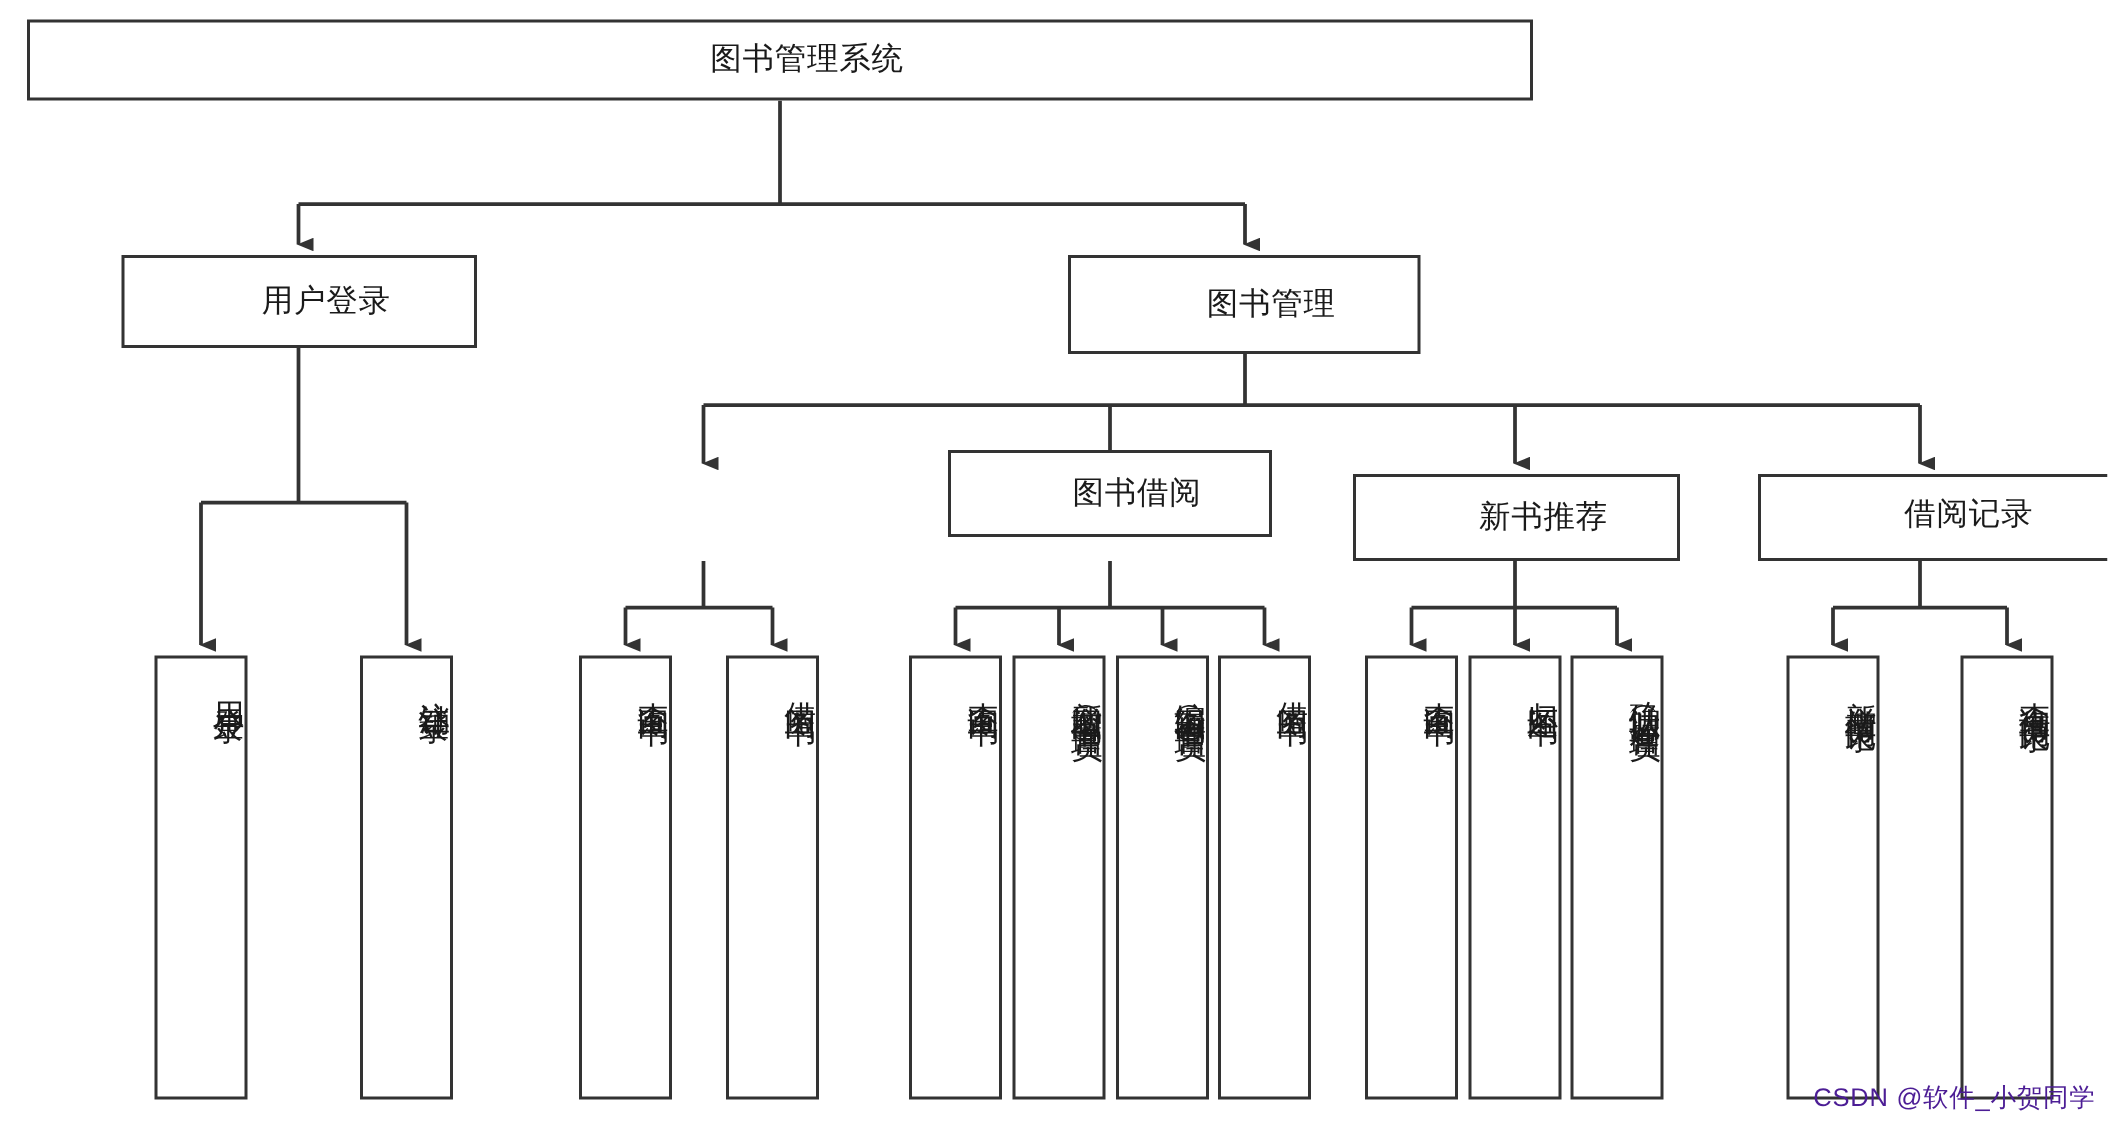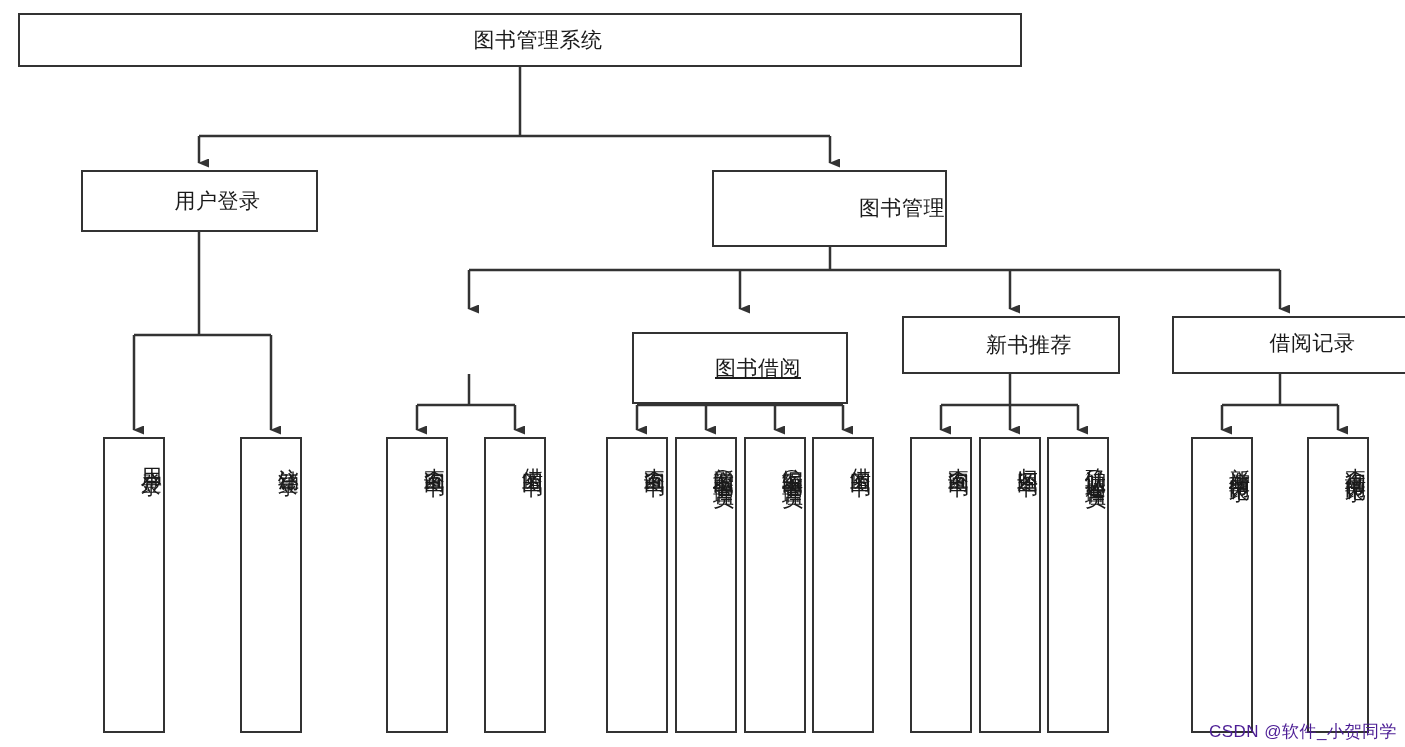--- a/index.html
+++ b/index.html
@@ -126,26 +126,26 @@
   </svg>
 
   <div class="node root horizontal" style="left:18px; top:13px; width:1004px; height:54px;">
     <span class="label">图书管理系统</span>
   </div>
 
   <div class="node horizontal" style="left:81px; top:170px; width:237px; height:62px;">
     <span class="label">用户登录</span>
   </div>
 
-  <div class="node horizontal" style="left:712px; top:170px; width:235px; height:77px;justify-content:flex-end;">
+  <div class="node horizontal" style="left:712px; top:170px; width:235px; height:66px;">
     <span class="label">图书管理</span>
   </div>
 
 
-  <div class="node horizontal" style="left:632px; top:332px; width:216px; height:72px;text-decoration:underline;">
+  <div class="node horizontal" style="left:632px; top:300px; width:216px; height:58px;">
     <span class="label">图书借阅</span>
   </div>
 
   <div class="node horizontal" style="left:902px; top:316px; width:218px; height:58px;">
     <span class="label">新书推荐</span>
   </div>
 
   <div class="node horizontal" style="left:1172px; top:316px; width:245px; height:58px;font-family:Liberation Mono, monospace;">
     <span class="label">借阅记录</span>
   </div>

